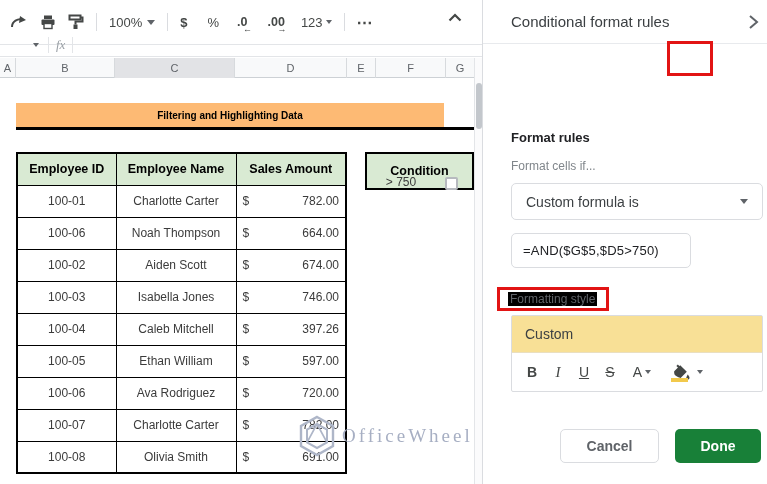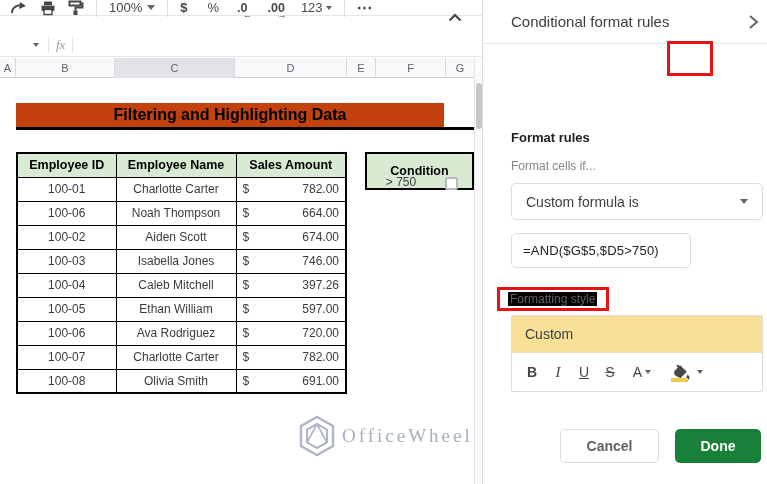--- a/index.html
+++ b/index.html
@@ -2,21 +2,21 @@
 <html><head>
 <meta charset="utf-8">
 <style>
   * { margin:0; padding:0; box-sizing:border-box; }
   body { background:#fff; font-family:"Liberation Sans", sans-serif; }
   .app { position:relative; width:767px; height:484px; background:#fff; overflow:hidden; }
 
   
   .sheet { position:absolute; left:0; top:0; width:482px; height:484px; background:#fff; }
 
-  .toolbar { position:absolute; left:0; top:0; width:482px; height:16px; border-bottom:1px solid #E3E5E8;
+  .toolbar { position:absolute; left:0; top:0; width:482px; height:45px; border-bottom:1px solid #E3E5E8;
              display:flex; align-items:center; color:#444746; }
   .tb-btn { display:flex; align-items:center; justify-content:center; height:24px; padding:0 6px; cursor:pointer; }
   .tb-sep { width:1px; height:18px; background:#DADCE0; margin:0 6px; }
   .tb-text { font-size:13px; color:#444746; }
   .caret { width:0; height:0; border-left:4px solid transparent; border-right:4px solid transparent;
            border-top:5px solid #5F6368; display:inline-block; margin-left:5px; }
   .caret.sm { border-left-width:3.5px; border-right-width:3.5px; border-top-width:4px; margin-left:3px; }
   .dec-wrap { position:relative; font-size:12.5px; font-weight:bold; color:#444746; }
   .dec-wrap .sub-arrow { position:absolute; font-weight:normal; font-size:9px; left:6px; top:9px; }
   .arrow-left::after { content:"←"; }
@@ -30,27 +30,27 @@
   .fb-sep { width:1px; height:16px; background:#E3E5E8; margin:0 7px; }
 
   .col-headers { position:absolute; left:0; top:58px; width:474px; height:20px; background:#F8F9FA;
                  border-bottom:1px solid #CDD1D5; }
   .col-h { position:absolute; top:0; height:20px; border-right:1px solid #D7DADD; display:flex;
            align-items:center; justify-content:center; font-size:11px; color:#5F6368; }
   .col-h.selected { background:#E2E3E6; }
 
   .grid { position:absolute; left:0; top:78px; width:474px; height:406px; background:#fff; }
 
-  .title-bar { position:absolute; left:16px; top:25px; width:428px; height:24px; background:#c2410c;
-               display:flex; align-items:center; justify-content:center; font-size:16px; font-weight:bold; color:#000; }
+  .title-bar { position:absolute; left:16px; top:25px; width:428px; height:24px; background:#fdba74;
+               display:flex; align-items:center; justify-content:center; font-size:10px; font-weight:bold; color:#000; }
   .title-underline { position:absolute; left:16px; top:49px; width:458px; height:3px; background:#000; }
 
   table.emp { position:absolute; left:16px; top:74px; border-collapse:collapse; border:2px solid #000;
               table-layout:fixed; }
-  table.emp th, table.emp td { border:1px solid #000; height:24px; font-size:12px; text-align:center;
+  table.emp th, table.emp td { border:1px solid #000; height:32px; font-size:12px; text-align:center;
               color:#3b3b3b; overflow:hidden; white-space:nowrap; }
   table.emp th { background:#D9EAD3; font-weight:bold; color:#000; font-size:12.5px; }
   td.amt { padding:0 6px; }
   td.amt .amt-in { display:flex; justify-content:space-between; align-items:center; }
 
   .cond-header { position:absolute; left:365px; top:74px; width:109px; height:38px; background:#D9EAD3;
                  border:2px solid #000; display:flex; align-items:center; justify-content:center;
                  font-weight:bold; font-size:12.5px; color:#000; }
   .cond-value { position:absolute; left:365px; top:97px; width:72px; height:16px; text-align:center;
                 font-size:12px; color:#3b3b3b; }

